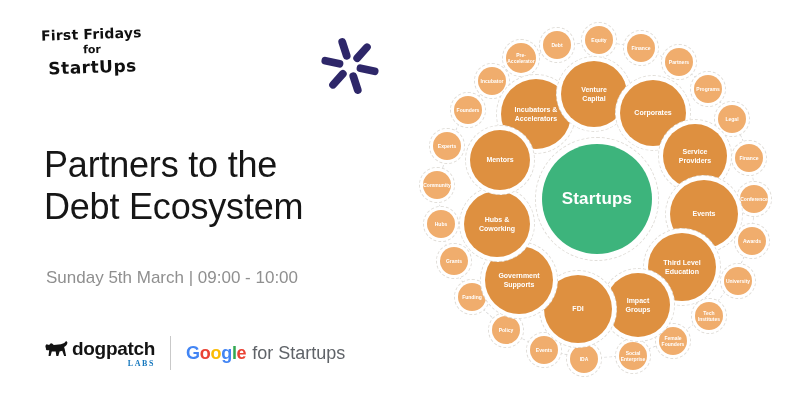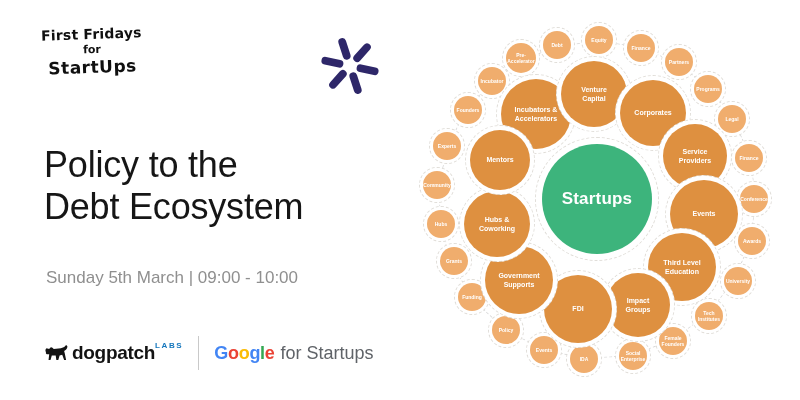--- a/index.html
+++ b/index.html
@@ -14,24 +14,24 @@
   .ff-logo .l3{font-size:17px;margin-top:1px;letter-spacing:.5px;}
 
   .spark{position:absolute;left:316px;top:32px;}
 
   .title{position:absolute;left:44px;top:144px;font-size:36px;line-height:1.18;
          color:#161616;font-weight:400;letter-spacing:-.2px;}
 
   .schedule{position:absolute;left:46px;top:268px;font-size:17px;color:#8f8f8f;}
 
   .partners{position:absolute;left:44px;top:336px;display:flex;align-items:center;gap:15px;}
-  .dp{display:flex;}
+  .dp{display:flex;flex-direction:column;}
   .dp-row{display:flex;align-items:center;gap:2px;}
   .dp-name{font-size:19px;font-weight:bold;color:#131313;letter-spacing:-.3px;}
-  .dp-labs{font-size:8px;font-weight:bold;letter-spacing:1.6px;text-align:right;margin-top:-1px;}
+  .dp-labs{font-size:8px;font-weight:bold;letter-spacing:1.6px;text-align:right;margin-top:-1px;font-family:Liberation Serif, serif;}
   .divider{width:1px;height:34px;background:#c9c9c9;}
   .google{display:flex;align-items:baseline;gap:6px;font-size:18px;}
   .gword{font-weight:bold;letter-spacing:-.3px;}
   .gsuffix{color:#5f6368;}
 
   
   #diagram{position:absolute;left:0;top:0;width:800px;height:400px;}
   .ring,.halo,.node{position:absolute;border-radius:50%;box-sizing:border-box;}
   .ring{border:1px dashed #d6d6d6;}
   .halo{background:#ffffff;border:1px dashed #e0ddd8;}
@@ -55,21 +55,21 @@
   <svg class="spark" width="68" height="68" viewBox="0 0 70 70">
     <line x1="31.6" y1="24.5" x2="27.0" y2="10.3" stroke-width="8" stroke-linecap="round" stroke="#2e2769"></line>
     <line x1="42.4" y1="26.8" x2="52.4" y2="15.7" stroke-width="8" stroke-linecap="round" stroke="#2e2769"></line>
     <line x1="45.8" y1="37.3" x2="60.4" y2="40.4" stroke-width="8" stroke-linecap="round" stroke="#2e2769"></line>
     <line x1="38.4" y1="45.5" x2="43.0" y2="59.7" stroke-width="8" stroke-linecap="round" stroke="#2e2769"></line>
     <line x1="27.6" y1="43.2" x2="17.6" y2="54.3" stroke-width="8" stroke-linecap="round" stroke="#2e2769"></line>
     <line x1="24.2" y1="32.7" x2="9.6" y2="29.6" stroke-width="8" stroke-linecap="round" stroke="#2e2769"></line>
   </svg>
 
   <div class="title">
-    <div>Policy to the</div>
+    <div>Partners to the</div>
     <div>Debt Ecosystem</div>
   </div>
 
   <div class="schedule">Sunday 5th March | 09:00 - 10:00</div>
 
   <div class="partners">
     <div class="dp">
       <div class="dp-row">
         <svg width="26" height="19" viewBox="0 0 40 28">
           <path fill="#131313" d="M3 12 Q1 8 4 6 L8 7 Q10 3 13 5 L15 7 L26 6 Q32 5 34 1 L36 3 Q36 8 31 10 L32 14 L34 24 L31 24 L28 16 L24 17 L22 24 L19 24 L18 17 L12 17 L10 24 L7 24 L8 15 Q2 16 3 12 Z"></path>

